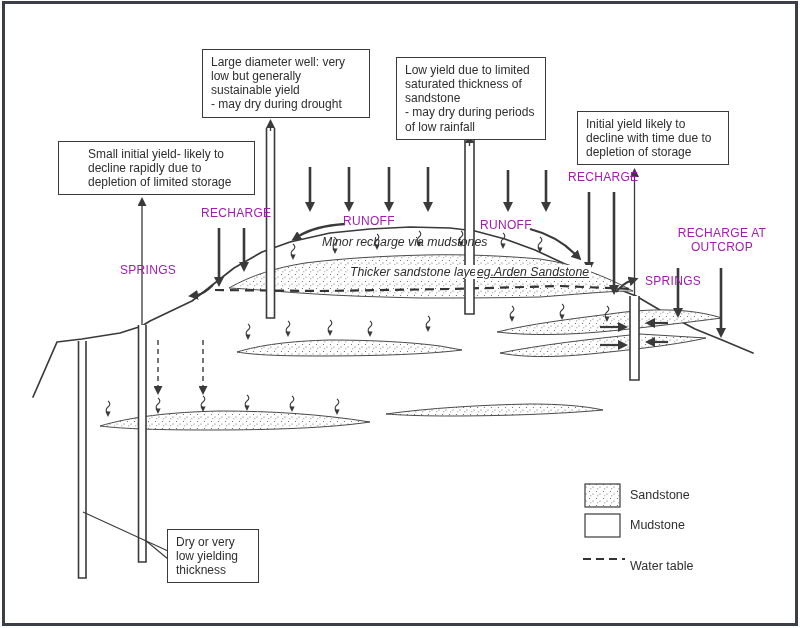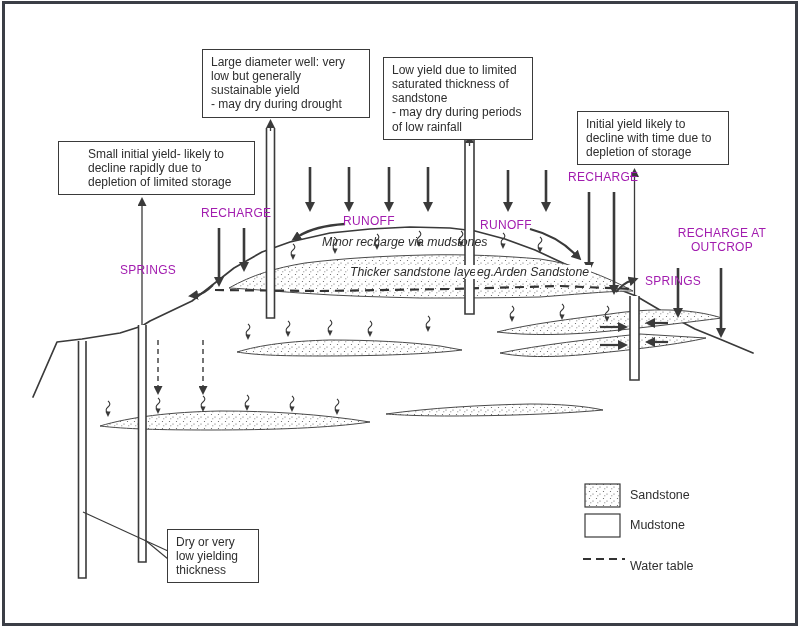--- a/index.html
+++ b/index.html
@@ -146,21 +146,21 @@
     </g>
   </svg>
 
   <div class="callout" style="left:58px;top:141px;width:158px;padding-left:29px;">Small initial yield- likely to
 decline rapidly due to
 depletion of limited storage</div>
   <div class="callout" style="left:202px;top:49px;width:150px;">Large diameter well: very
 low but generally
 sustainable yield
 - may dry during drought</div>
-  <div class="callout" style="left:383px;top:57px;width:132px;">Low yield due to limited
+  <div class="callout" style="left:396px;top:57px;width:132px;">Low yield due to limited
 saturated thickness of
 sandstone
 - may dry during periods
 of low rainfall</div>
   <div class="callout" style="left:577px;top:111px;width:134px;">Initial yield likely to
 decline with time due to
 depletion of storage</div>
   <div class="callout" style="left:167px;top:529px;width:74px;">Dry or very
 low  yielding
 thickness</div>
@@ -169,20 +169,20 @@
   <div class="lbl" style="left:568px;top:170px;">RECHARGE</div>
   <div class="lbl" style="left:343px;top:214px;">RUNOFF</div>
   <div class="lbl" style="left:480px;top:218px;">RUNOFF</div>
   <div class="lbl" style="left:120px;top:263px;">SPRINGS</div>
   <div class="lbl" style="left:645px;top:274px;">SPRINGS</div>
   <div class="lbl center" style="left:652px;top:226px;width:140px;">RECHARGE AT
 OUTCROP</div>
 
   <div class="ital" style="left:322px;top:235px;">Minor recharge via mudstones</div>
   <div class="ital halo" style="left:348px;top:265px;">Thicker sandstone layer</div>
-  <div class="ital halo" style="left:475px;top:265px;">eg.Arden Sandstone</div>
+  <div class="ital halo" style="left:475px;top:265px;text-decoration:underline;">eg.Arden Sandstone</div>
 
   <div class="legend-label" style="left:630px;top:488px;">Sandstone</div>
   <div class="legend-label" style="left:630px;top:518px;">Mudstone</div>
   <div class="legend-label" style="left:630px;top:551px;margin-top:8px;">Water table</div>
 
   <div id="frame"></div>
 </div>
 
 </body></html>

